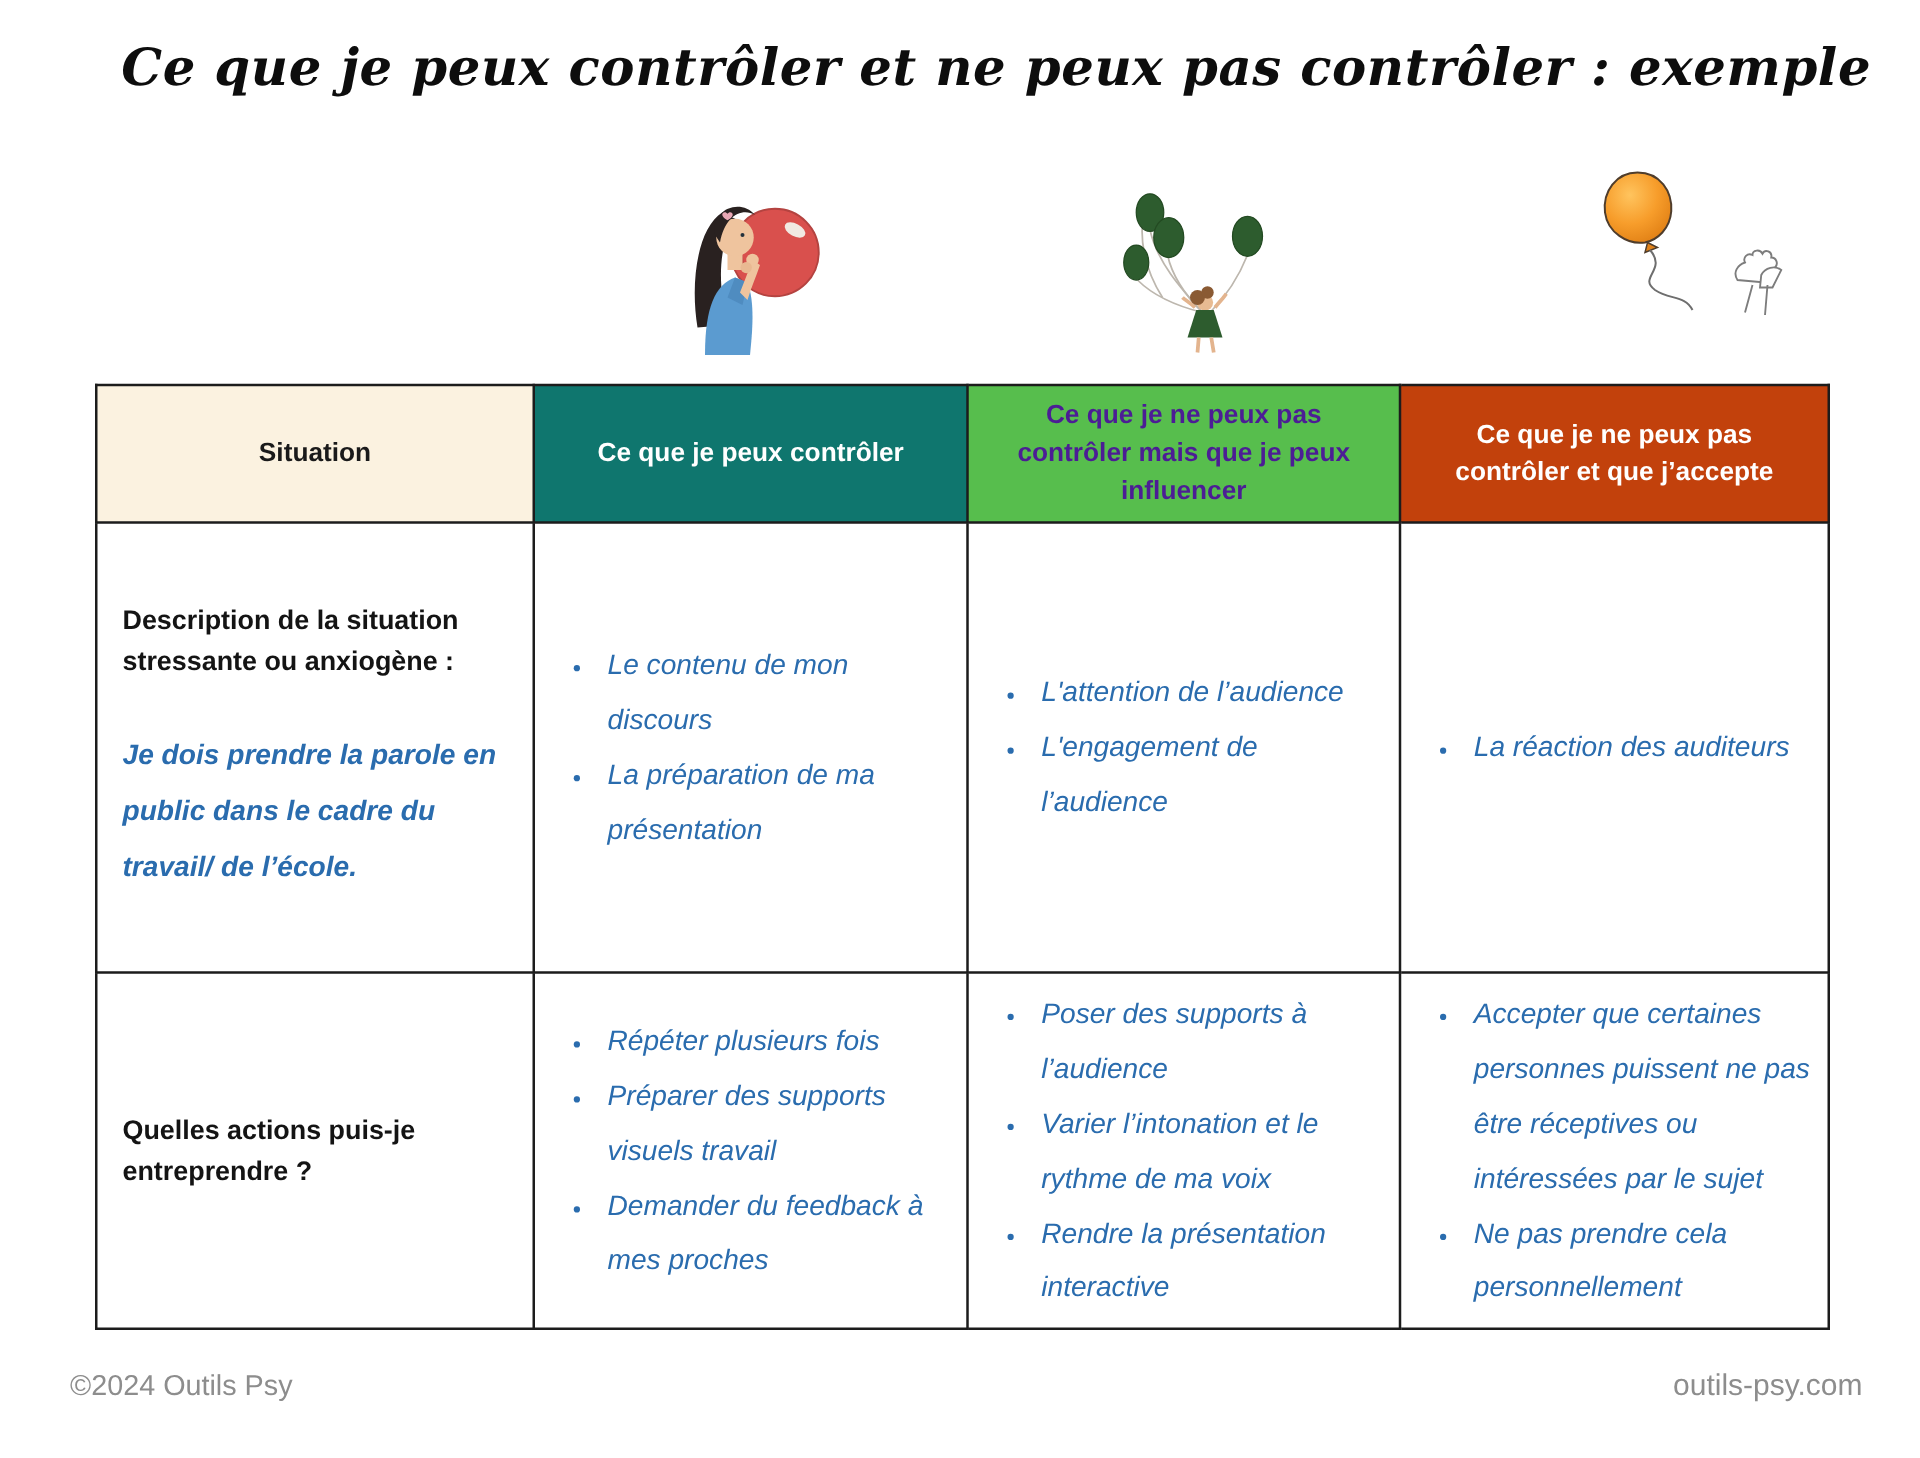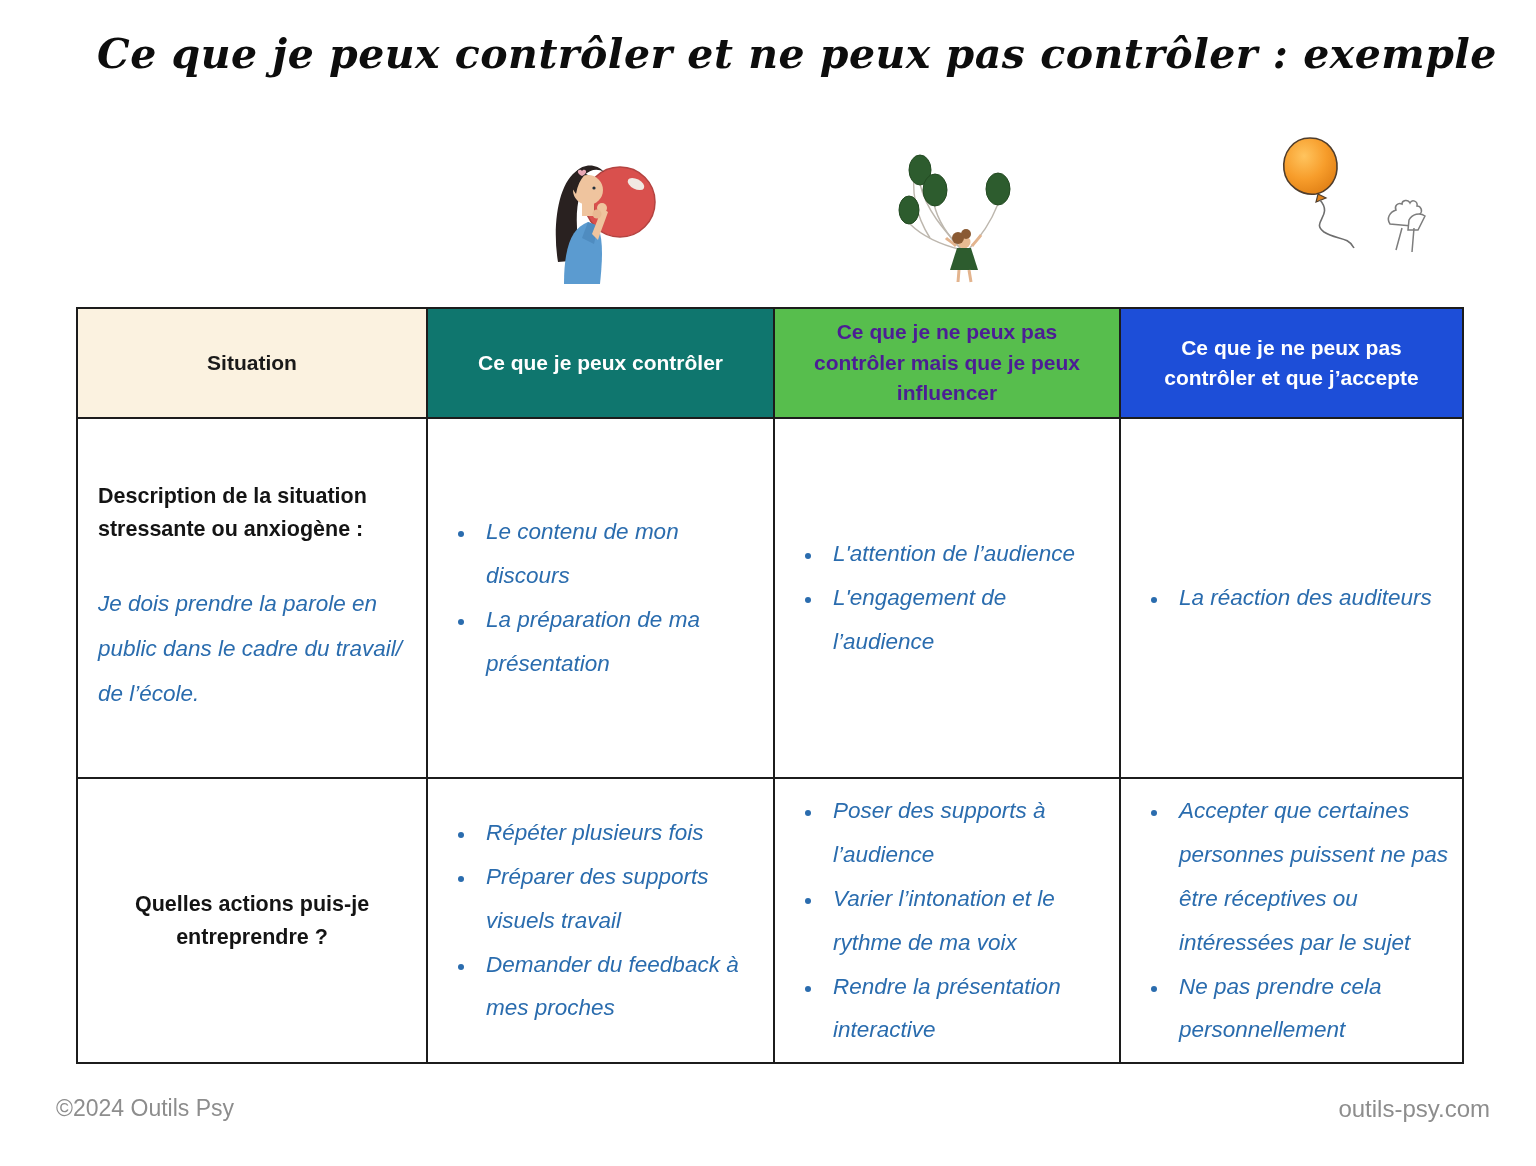--- a/index.html
+++ b/index.html
@@ -43,27 +43,27 @@
   .control-table th {
     height: 110px;
     font-size: 21px; font-weight: 700; line-height: 1.45;
     padding: 8px 16px; text-align: center;
   }
   .row-1 td { height: 360px; }
   .row-2 td { height: 270px; }
 
   
   .situation-cell { padding: 20px 20px; vertical-align: top; }
-  .situation-cell.v-center { vertical-align: middle; text-align: center; }
+  .situation-cell.v-center { vertical-align: middle; }
   .cell-heading {
     font-size: 21.5px; font-weight: 700; color: #141414; line-height: 1.5;
   }
   .cell-note {
     margin-top: 36px;
-    font-style: italic; font-weight: 400;
+    font-style: italic; font-weight: 700;
     font-size: 22.5px; line-height: 2.0; color: #2a6cae;
   }
   .cell-note:empty { display: none; }
 
   
   .bullet-cell { padding: 10px 14px; }
   .bullet-cell ul {
     list-style: disc outside; padding-left: 34px;
   }
   .bullet-cell li {
@@ -167,21 +167,21 @@
       <col class="c1">
       <col class="c2">
       <col class="c3">
       <col class="c4">
     </colgroup>
   <thead>
     <tr>
       <th style="color: rgb(26, 26, 26); background-color: rgb(251, 242, 224);">Situation</th>
       <th style="color: rgb(255, 255, 255); background-color: #0f766e;">Ce que je peux contrôler</th>
       <th style="color: #4c1d95; background-color: rgb(87, 190, 77);">Ce que je ne peux pas contrôler mais que je peux influencer</th>
-      <th style="color: rgb(255, 255, 255); background-color: #1d4ed8;">Ce que je ne peux pas contrôler et que j’accepte</th>
+      <th style="color: rgb(255, 255, 255); background-color: #c2410c;">Ce que je ne peux pas contrôler et que j’accepte</th>
     </tr>
   </thead>
   <tbody>
     <tr class="row-1">
       <td class="situation-cell">
         <div class="cell-heading">Description de la situation stressante ou anxiogène :</div>
         <div class="cell-note">Je dois prendre la parole en public dans le cadre du travail/ de l’école.</div>
       </td>
       <td class="bullet-cell">
         <ul>

